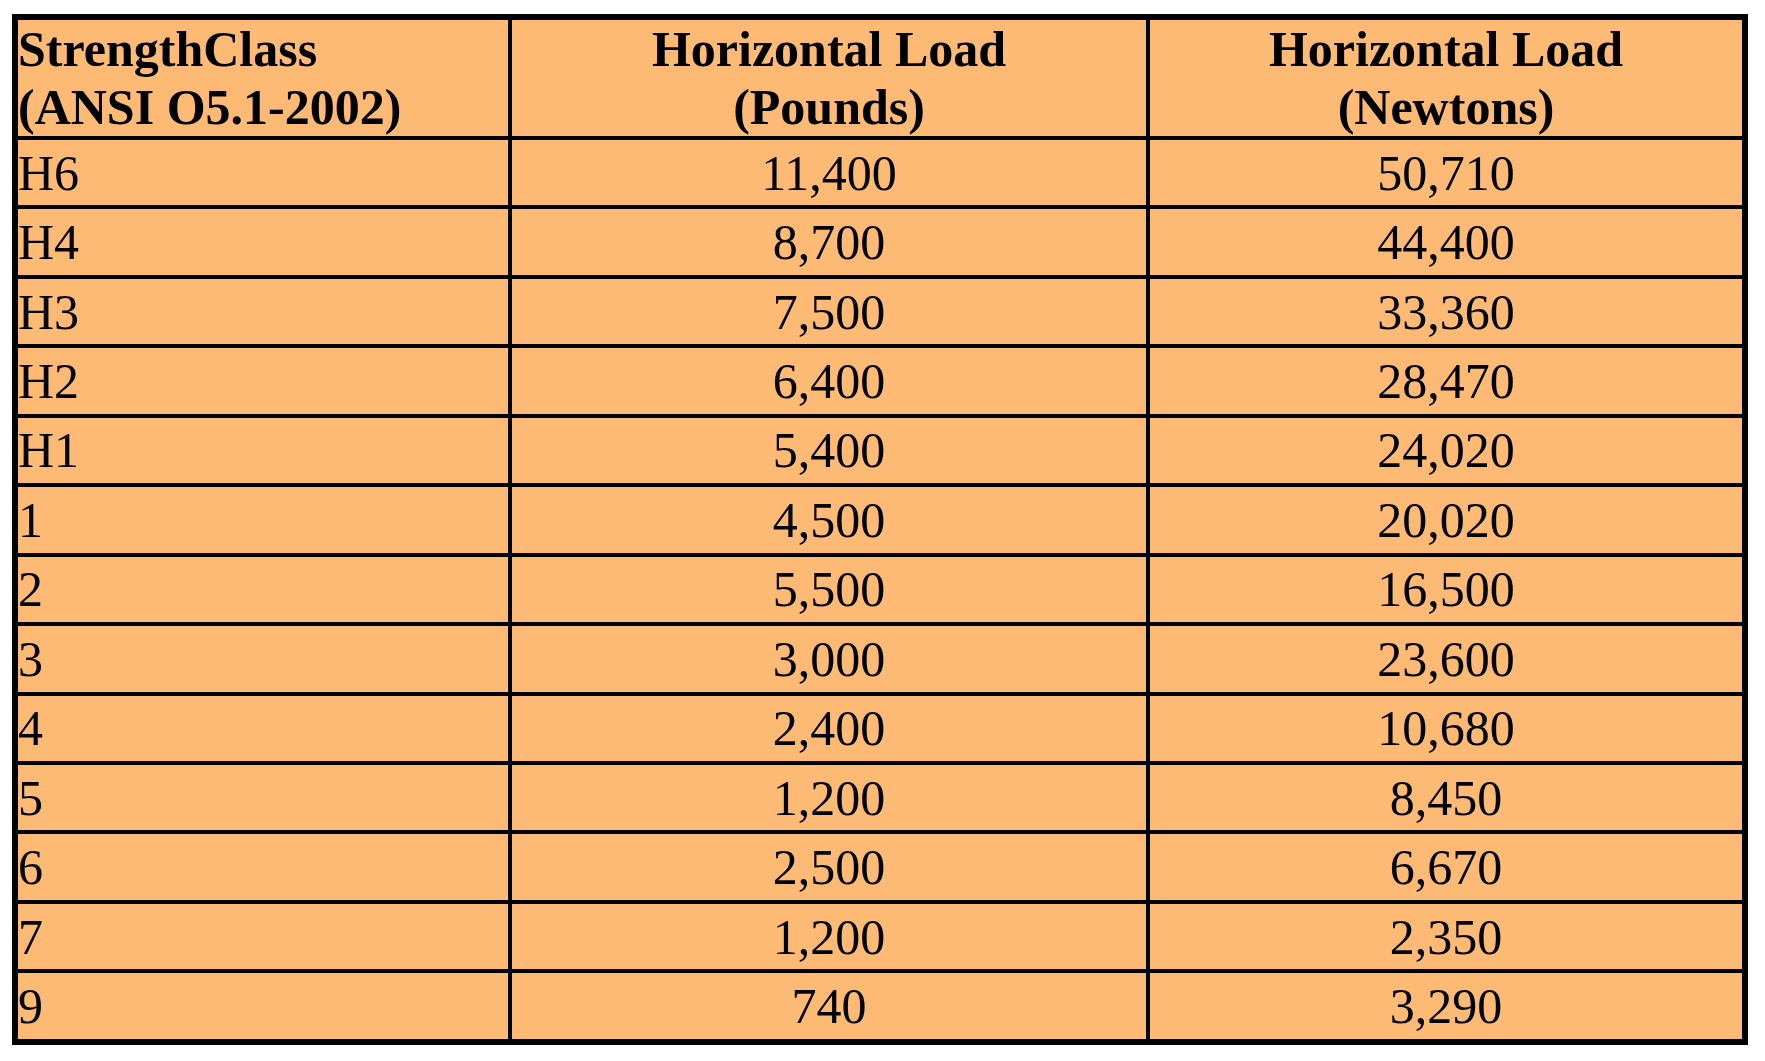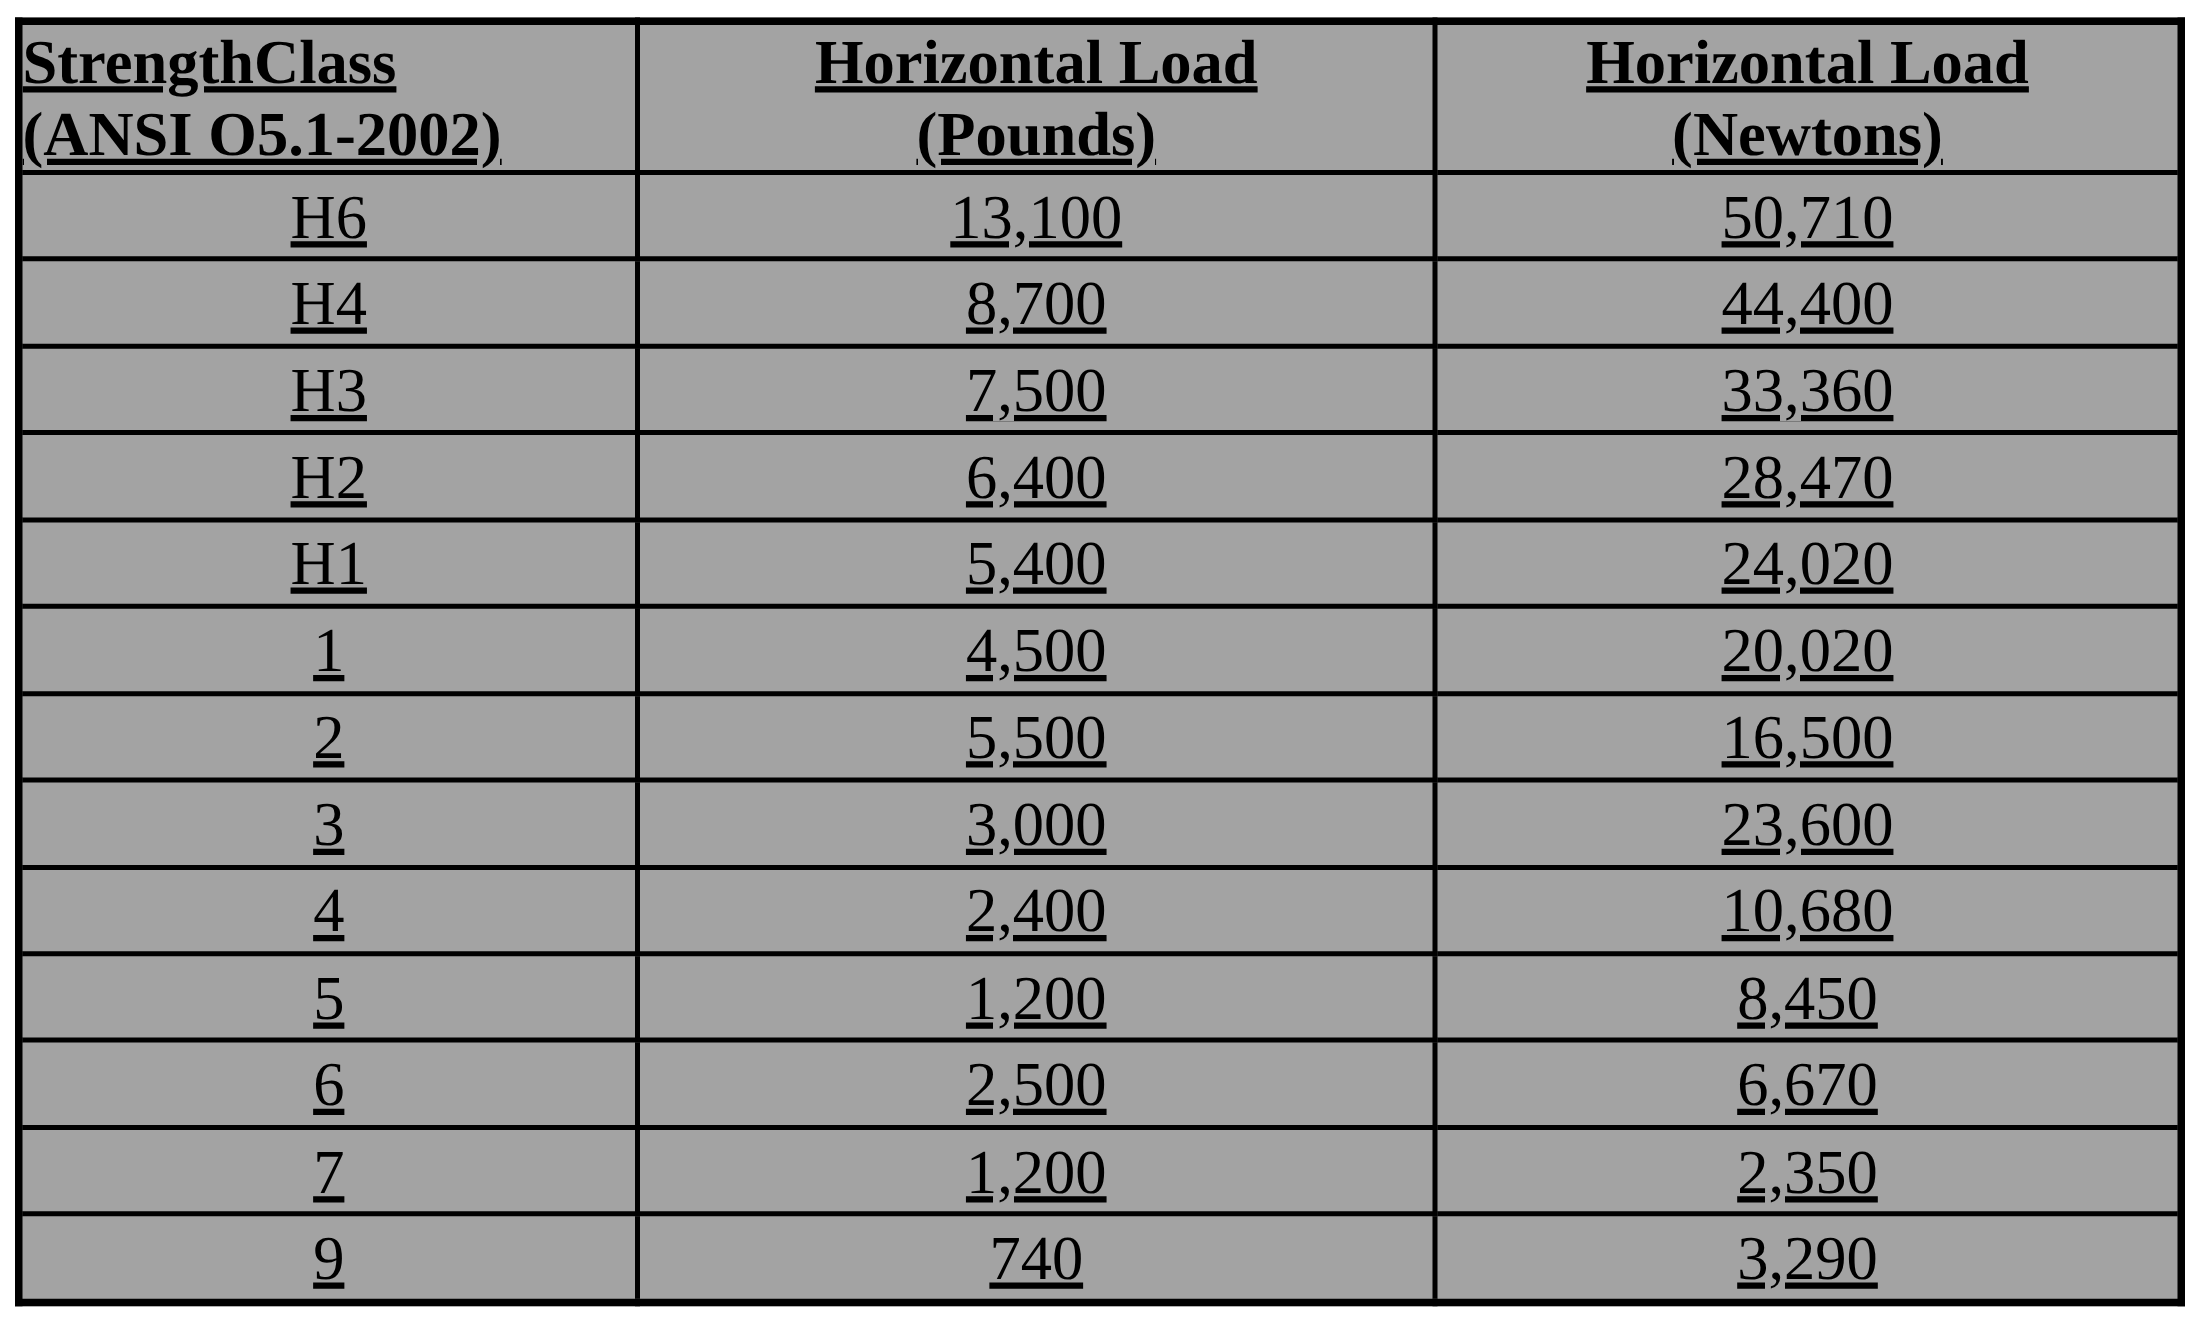--- a/index.html
+++ b/index.html
@@ -16,23 +16,22 @@
     color: #000000;
   }
   table.load-table {
     position: absolute;
     left: 12px;
     top: 14px;
     width: 1736px;
     height: 1031px;
     border-collapse: collapse;
     table-layout: fixed;
-    background: #a3a3a3;
+    background: #fdba74;
     border: 6px solid #000000;
-    text-decoration: underline;
   }
   table.load-table th,
   table.load-table td {
     border: 4px solid #000000;
     padding: 0;
     font-size: 50px;
     color: #000000;
     overflow: hidden;
   }
   table.load-table thead tr {
@@ -50,21 +49,21 @@
   }
   th .hline {
     display: block;
   }
   td {
     text-align: center;
     vertical-align: middle;
     line-height: 1;
   }
   td.cell-class {
-    text-align: center;
+    text-align: left;
     padding-left: 14px;
   }
 </style>
 </head>
 <body>
 
 <div class="page">
   <table class="load-table">
     <colgroup>
       <col style="width:495px">
@@ -83,21 +82,21 @@
         </th>
         <th>
           <span class="hline">Horizontal Load</span>
           <span class="hline">(Newtons)</span>
         </th>
       </tr>
     </thead>
     <tbody id="table-body">
         <tr>
           <td class="cell-class">H6</td>
-          <td class="cell-pounds">13,100</td>
+          <td class="cell-pounds">11,400</td>
           <td class="cell-newtons">50,710</td>
         </tr>
         <tr>
           <td class="cell-class">H4</td>
           <td class="cell-pounds">8,700</td>
           <td class="cell-newtons">44,400</td>
         </tr>
         <tr>
           <td class="cell-class">H3</td>
           <td class="cell-pounds">7,500</td>

